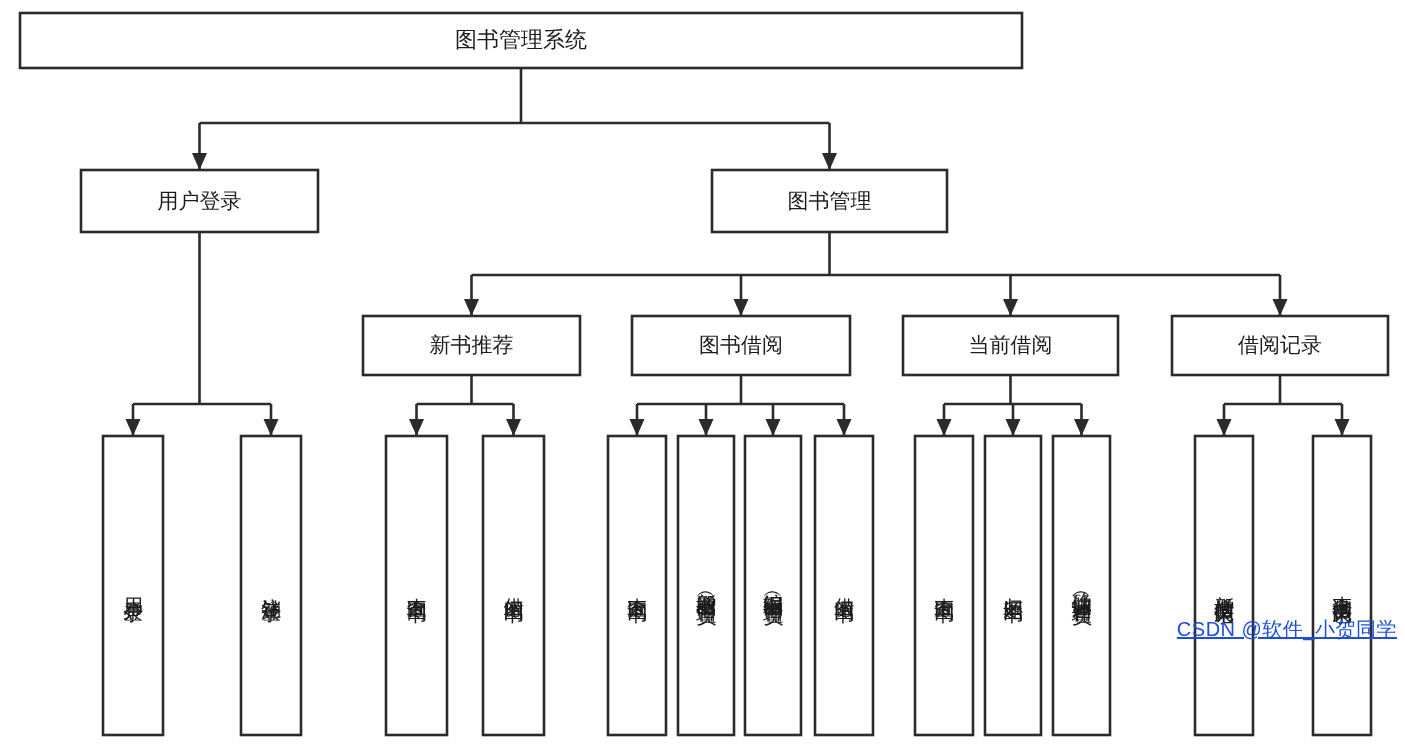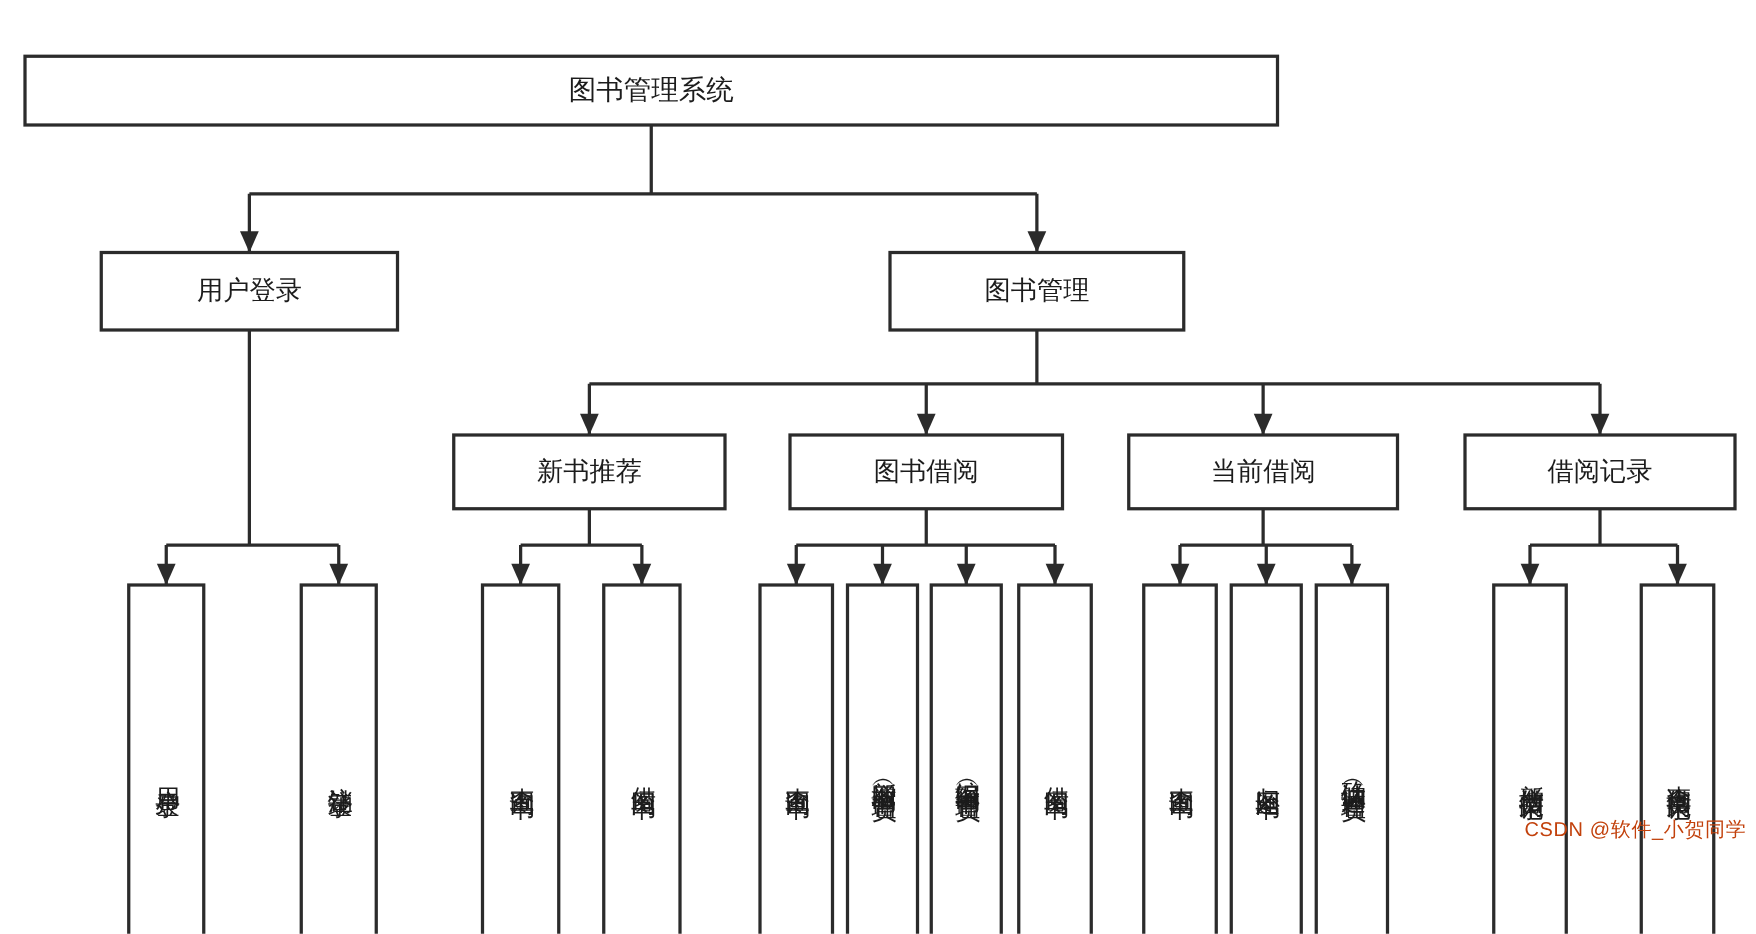--- a/index.html
+++ b/index.html
@@ -11,21 +11,20 @@
     width: 1405px;
     height: 747px;
     font-family: "Liberation Sans", "DejaVu Sans", sans-serif;
     overflow: hidden;
     position: relative;
   }
   #diagram-root {
     position: relative;
     width: 1405px;
     height: 647px;
-    margin-top: 32px;
   }
   svg.flow {
     position: absolute;
     top: 0;
     left: 0;
     width: 1405px;
     height: 747px;
     display: block;
   }
   .node-rect {
@@ -69,24 +68,25 @@
     color: #1c1c1c;
     letter-spacing: 2px;
     white-space: nowrap;
     text-align: center;
   }
   .watermark {
     position: absolute;
     right: 8px;
     bottom: 4px;
     font-family: "Liberation Sans", "DejaVu Sans", sans-serif;
-    font-size: 16px;
-    color: #c2410c;
+    font-size: 20px;
+    color: #1d4ed8;
     white-space: nowrap;
     letter-spacing: 0.5px;
+    text-decoration: underline;
   }
 </style>
 </head>
 <body>
 
 <div id="diagram-root">
 
   <svg class="flow" viewBox="0 0 1405 747">
     <g id="edges-layer">
         <line x1="521" y1="68" x2="521" y2="123" class="edge-line"></line>

